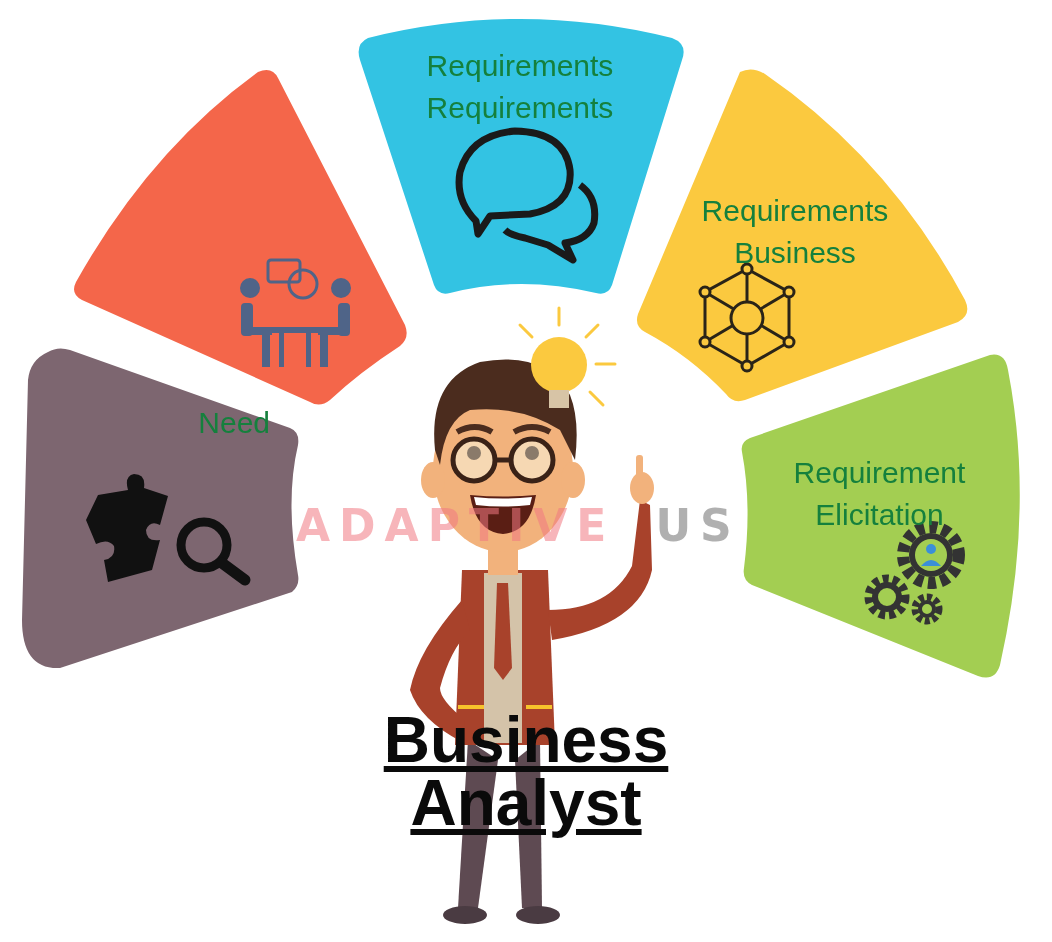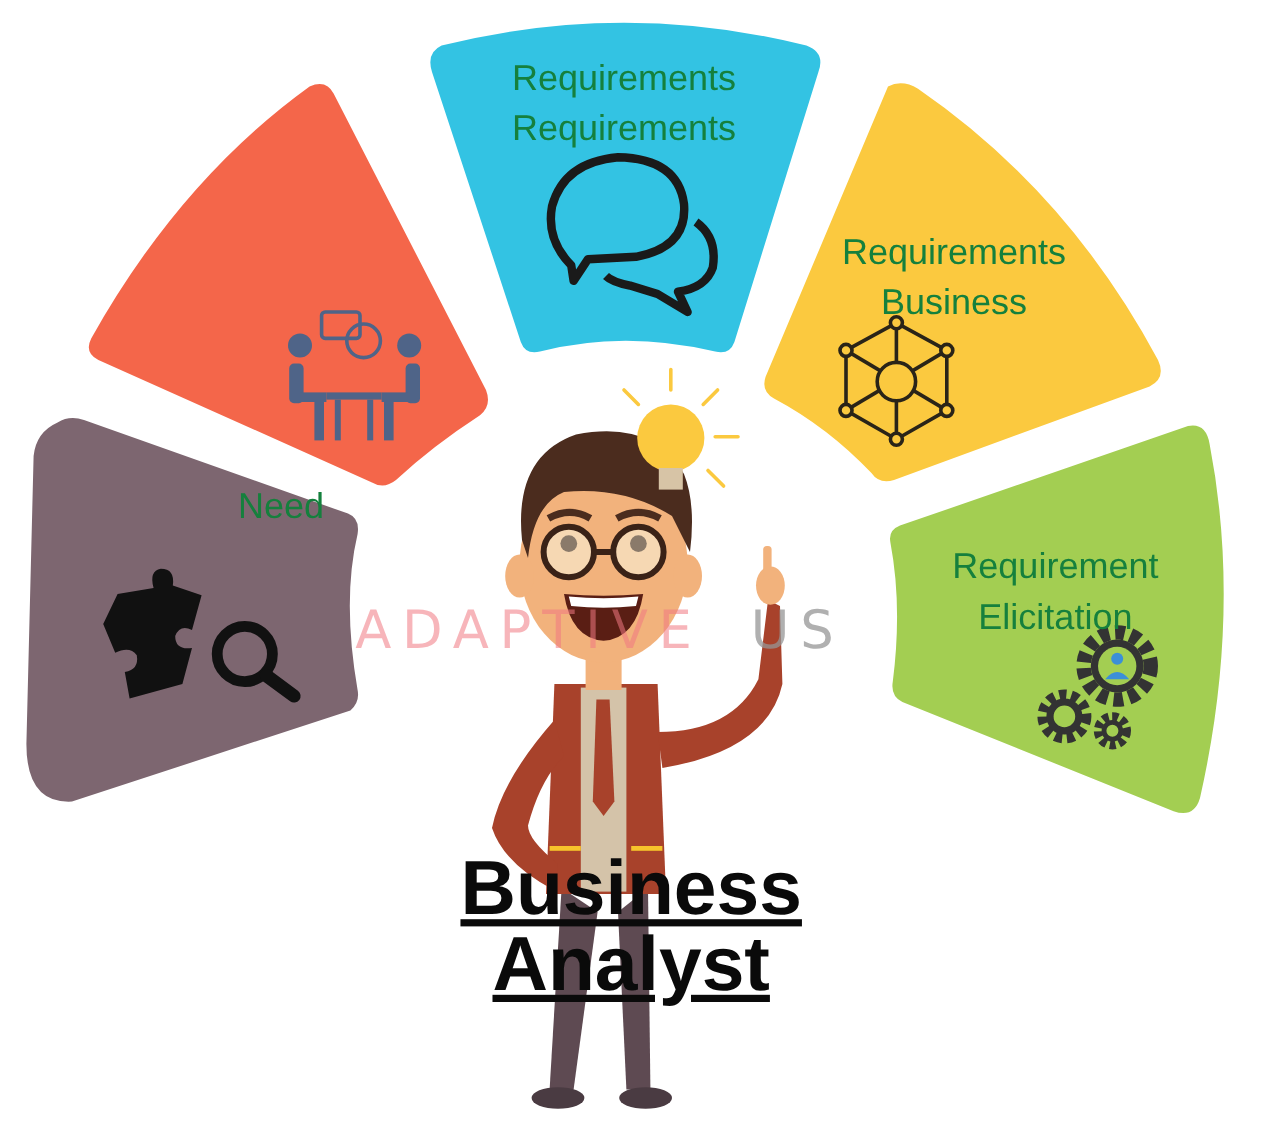--- a/index.html
+++ b/index.html
@@ -1,20 +1,20 @@
 <!DOCTYPE html>
 <html><head>
 <meta charset="utf-8">
 <style>
   html, body { margin: 0; padding: 0; background: #ffffff; }
   body { width: 1052px; height: 942px; overflow: hidden; position: relative; font-family: "Liberation Sans", sans-serif; }
   #stage { position: absolute; left: 0; top: 0; width: 1052px; height: 942px; }
   .seg-label { position: absolute; color: #15803d; font-weight: normal; font-size: 30px; line-height: 42px; text-align: center; white-space: nowrap; font-family: "Liberation Sans", sans-serif; }
   .title { position: absolute; left: 0; width: 1052px; text-align: center; color: #0a0a0a; font-weight: bold; font-size: 64px; line-height: 74px; font-family: "Liberation Sans", sans-serif; text-decoration: underline; }
-  .watermark { position: absolute; top: 500px; left: 296px; font-size: 44px; letter-spacing: 9px; font-family: "DejaVu Sans", sans-serif; font-weight: normal; }
+  .watermark { position: absolute; top: 500px; left: 296px; font-size: 44px; letter-spacing: 9px; font-family: "DejaVu Sans", sans-serif; font-weight: bold; }
   .wm-a { color: rgba(240,120,130,0.55); }
   .wm-b { color: rgba(150,150,150,0.75); }
 </style>
 </head>
 <body>
 
 <div id="stage">
   <svg width="1052" height="942" viewBox="0 0 1052 942" xmlns="http://www.w3.org/2000/svg" style="position:absolute;left:0;top:0;">
 
     <path d="M 48 352 Q 30 360 28 380 L 22 620 Q 22 670 60 668 L 292 592 Q 300 585 298 575 Q 285 500 298 445 Q 300 432 290 428 L 70 350 Q 58 346 48 352 Z" fill="#7d6670"></path>

